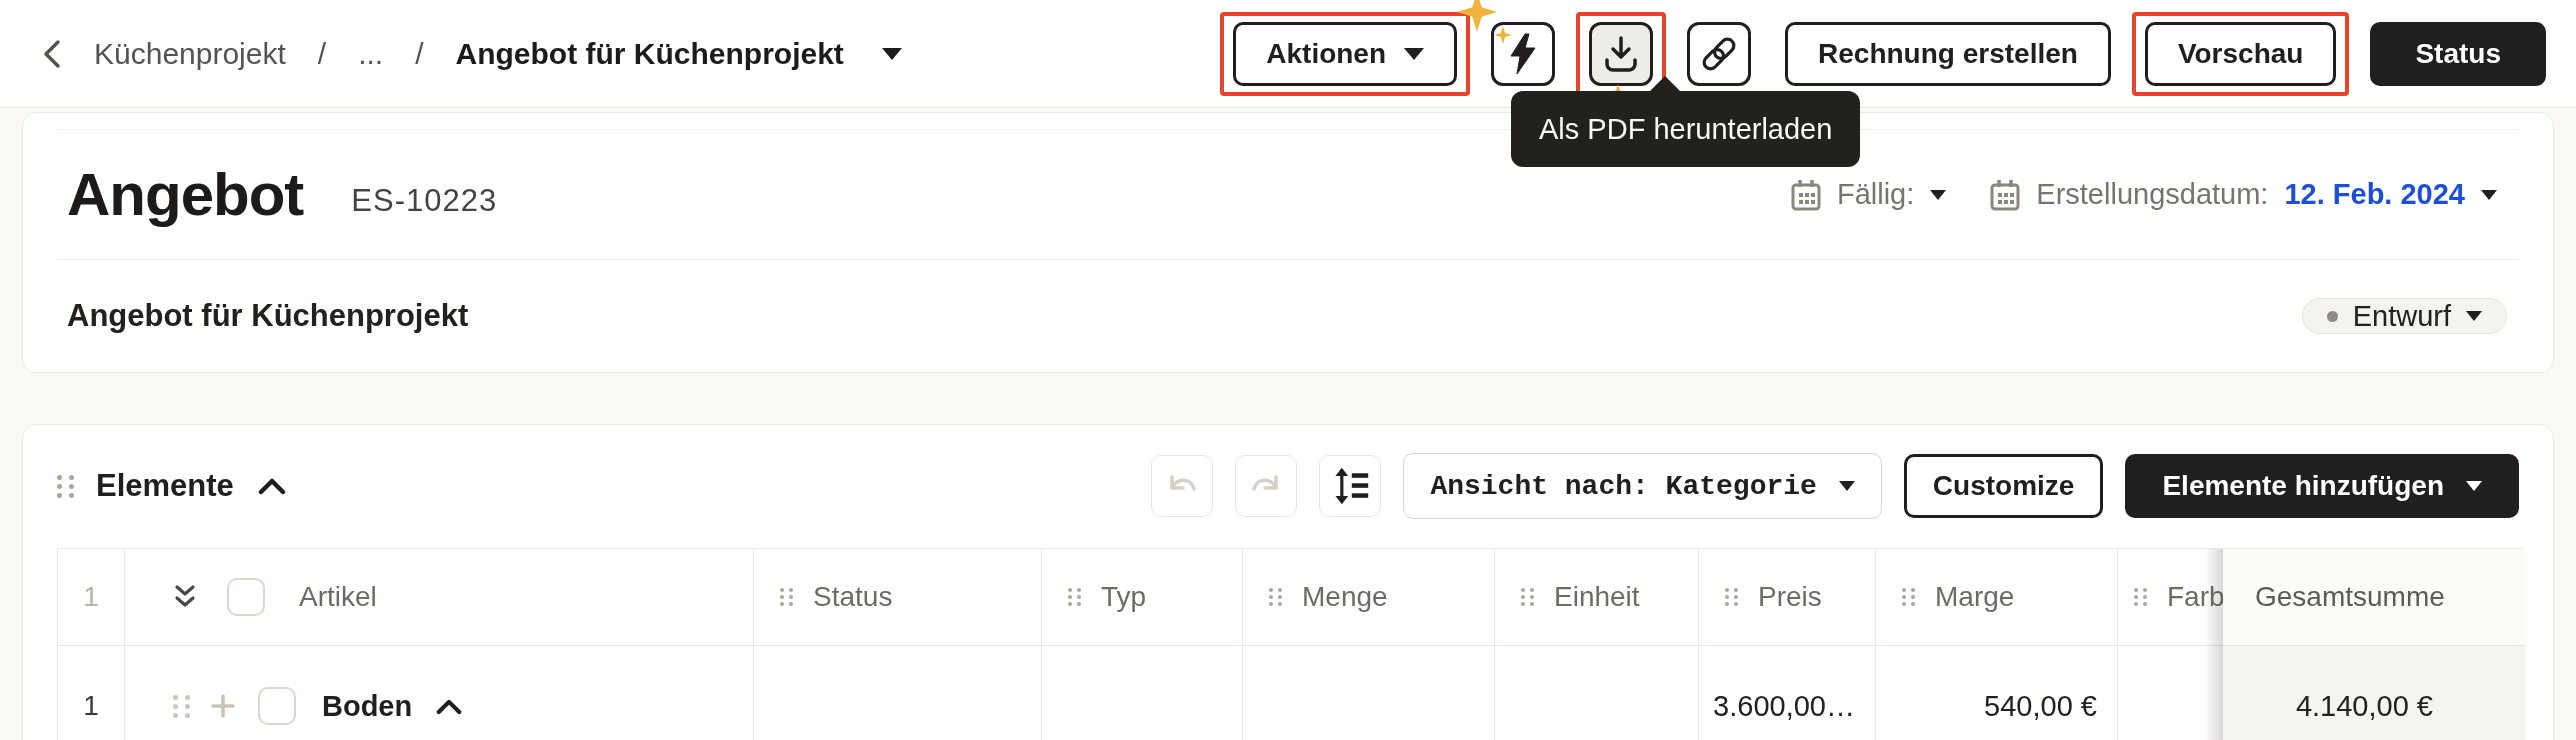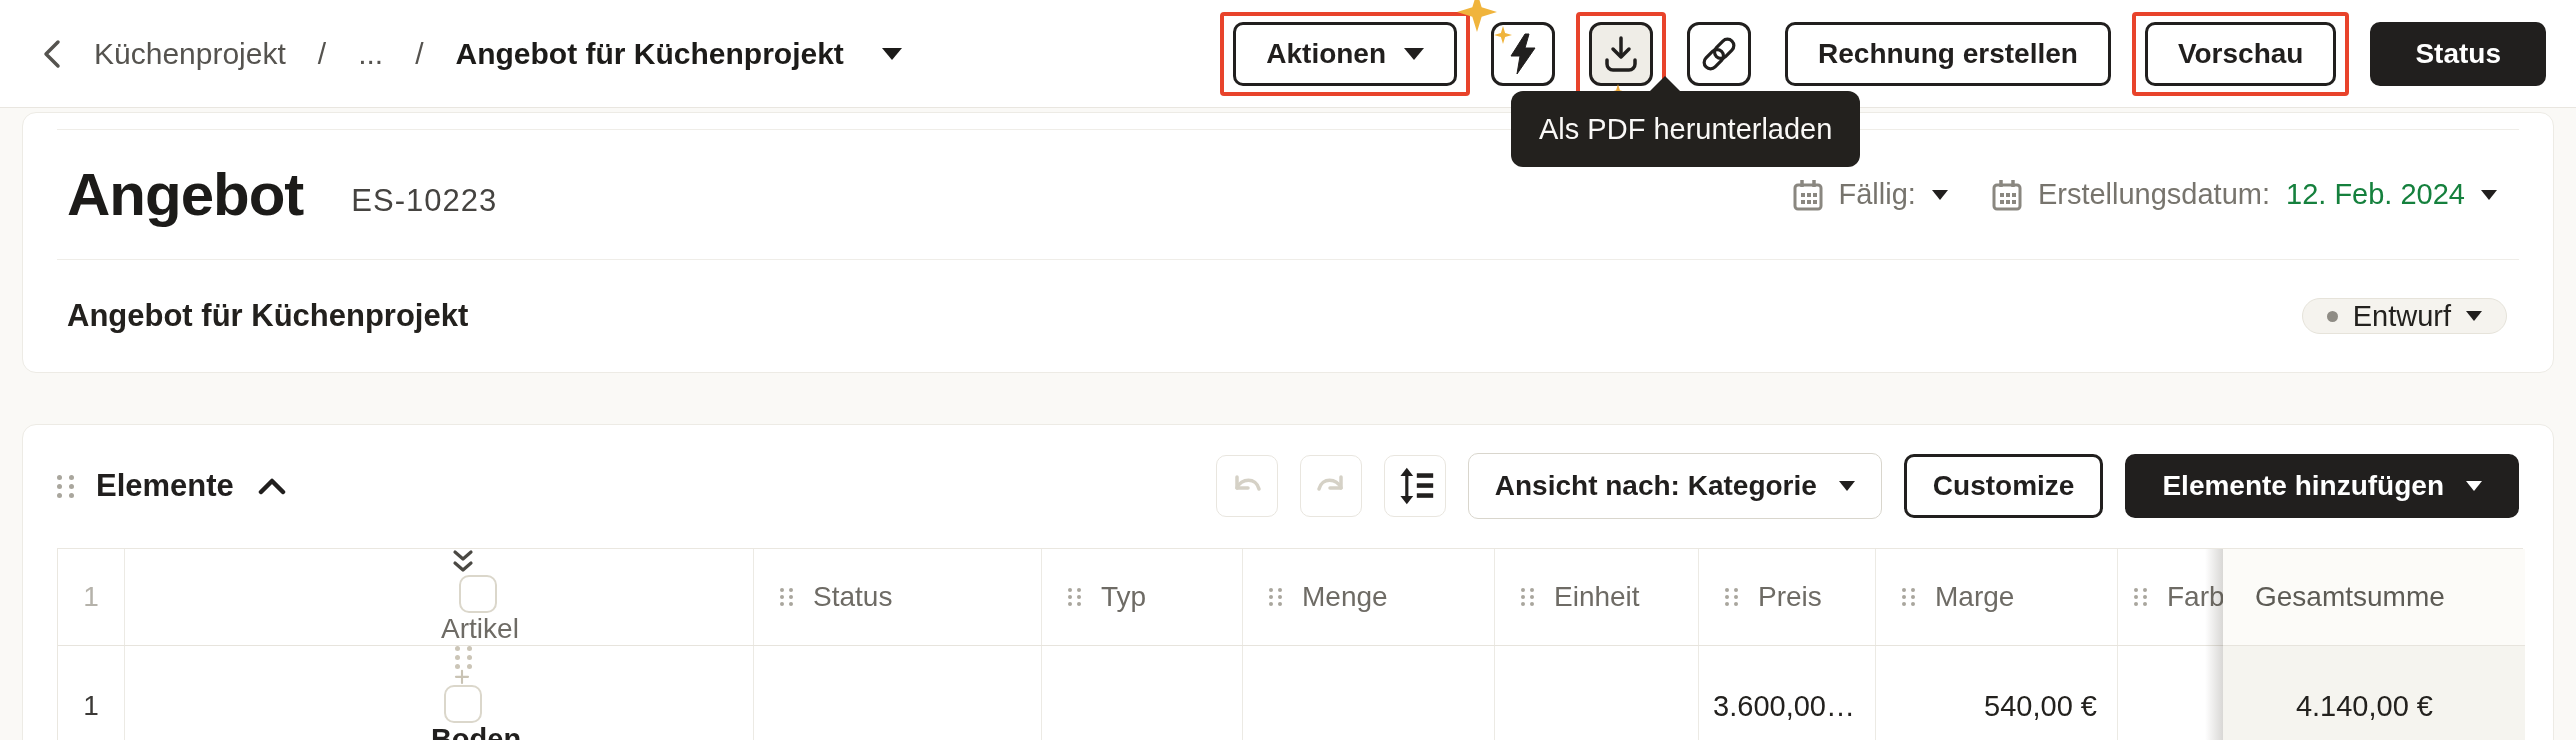--- a/index.html
+++ b/index.html
@@ -46,52 +46,52 @@
   .card{ position:absolute; left:22px; width:2532px; background:#fff; border:1px solid #edebe5; }
   .card1{ top:112px; height:261px; border-radius:14px; }
   .card2{ top:424px; height:459px; border-radius:14px 14px 0 0; }
   .hair{ position:absolute; left:34px; right:34px; height:1px; background:#efede8; }
   .doc-head{ position:absolute; top:17px; left:44px; right:56px; height:129px; display:flex; align-items:center; }
   .doc-h1{ font-size:60px; font-weight:700; letter-spacing:-1px; color:#1c1b19; }
   .doc-number{ font-size:31px; color:#454340; margin-left:48px; margin-top:12px; letter-spacing:1px; }
   .dates{ margin-left:auto; display:flex; align-items:center; gap:8px; font-size:29px; color:#77746d; }
   .date-group{ display:flex; align-items:center; gap:16px; }
   .date-gap{ width:28px; }
-  .date-value{ color:#15803d; font-weight:400; }
+  .date-value{ color:#1d4ed8; font-weight:700; }
   .doc-title-row{ position:absolute; top:147px; left:44px; right:46px; height:112px; display:flex; align-items:center; }
   .doc-title{ font-size:31px; font-weight:700; color:#23211e; }
   .pill{
     margin-left:auto; height:36px; border-radius:26px; background:#f5f3ee; border:1px solid #e6e3da;
     display:flex; align-items:center; gap:15px; padding:0 24px; font-size:29px; color:#23211e; cursor:pointer;
   }
   .pill-dot{ width:11px; height:11px; border-radius:50%; background:#8f8c85; }
   
   .elem-head{ position:absolute; top:0; left:34px; right:34px; height:122px; display:flex; align-items:center; }
   .drag-dots{ display:grid; grid-template-columns:5px 5px; grid-template-rows:5px 5px 5px; gap:4px 7px; }
   .drag-dots i{ background:#a9a69d; border-radius:50%; }
   .drag-dots.beige i{ background:#cbc5b7; }
   .drag-dots.sm{ grid-template-columns:4px 4px; grid-template-rows:4px 4px 4px; gap:3px 5px; }
   .elem-title{ font-size:31px; font-weight:700; margin-left:22px; }
   .chev-up{ margin-left:24px; }
   .controls{ margin-left:auto; display:flex; align-items:center; gap:22px; }
   .mini-btn{ width:62px; height:62px; border:1px solid #e9e6df; border-radius:10px; background:#fff; display:flex; align-items:center; justify-content:center; }
   .dropdown{
     height:66px; border:1px solid #d9d6cd; border-radius:10px; background:#fff; cursor:pointer;
-    display:flex; align-items:center; gap:22px; padding:0 26px; font-size:28px; font-weight:700; white-space:nowrap;
+    display:flex; align-items:center; gap:22px; padding:0 26px; font-size:28px; font-weight:700; white-space:nowrap;font-family:Liberation Mono, monospace;
   }
   .btn.customize{ padding:0 26px; height:64px; }
   .btn.add-el{ gap:22px; padding:0 34px; }
   
   .tbl{ position:absolute; top:123px; left:34px; width:2466px; height:336px;
         border-top:1px solid #eae7e0; border-left:1px solid #eae7e0; border-right:1px solid #eae7e0; }
   .thead{ display:flex; height:97px; border-bottom:1px solid #e7e4dd; background:#fff; }
   .trow{ display:flex; height:120px; background:#fff; }
   .c{ display:flex; align-items:center; border-right:1px solid #eceae4; padding:0 0 0 26px; gap:20px; overflow:hidden; }
   .c.num{ width:67px; justify-content:center; padding:0; }
-  .c.artikel{ width:629px; padding-left:48px; gap:0;flex-direction:column; }
+  .c.artikel{ width:629px; padding-left:48px; gap:0; }
   .c.status{ width:288px; } .c.typ{ width:201px; } .c.menge{ width:252px; } .c.einheit{ width:204px; }
   .c.preis{ width:177px; } .c.marge{ width:242px; }
   .c.farb{ flex:1; border-right:none; padding-left:16px; }
   .c.right{ justify-content:flex-end; padding-right:20px; padding-left:8px; }
   .hlabel{ font-size:28px; color:#6e6b65; white-space:nowrap; }
   .hnum{ font-size:28px; color:#b5b2aa; }
   .rownum{ font-size:28px; color:#3c3a37; }
   .cellval{ font-size:29px; color:#23211e; white-space:nowrap; }
   .checkbox{ width:38px; height:38px; border:2px solid #dbd7cb; border-radius:10px; background:#fff; flex:none; cursor:pointer; }
   .item-name{ font-size:29px; font-weight:700; margin-left:26px; }

